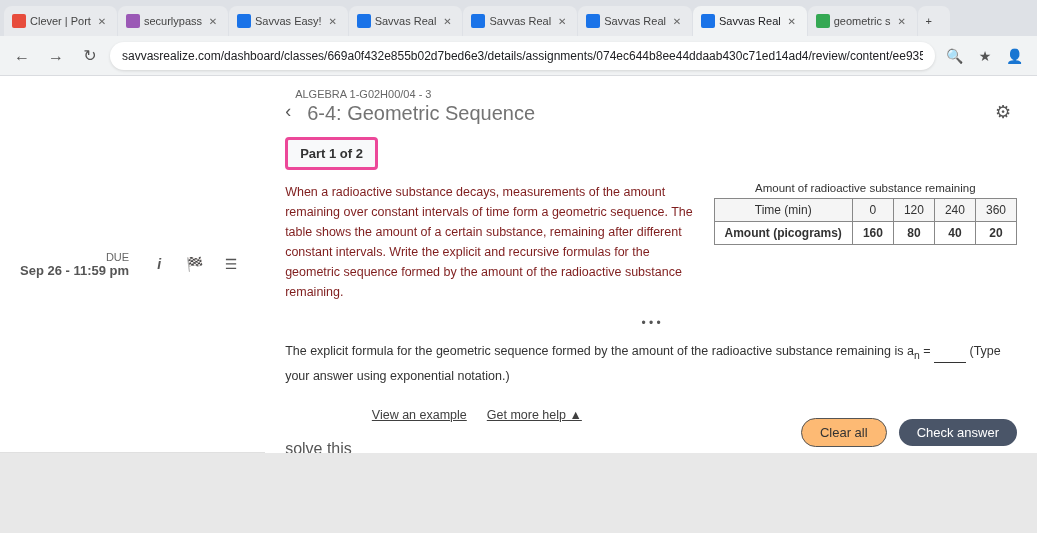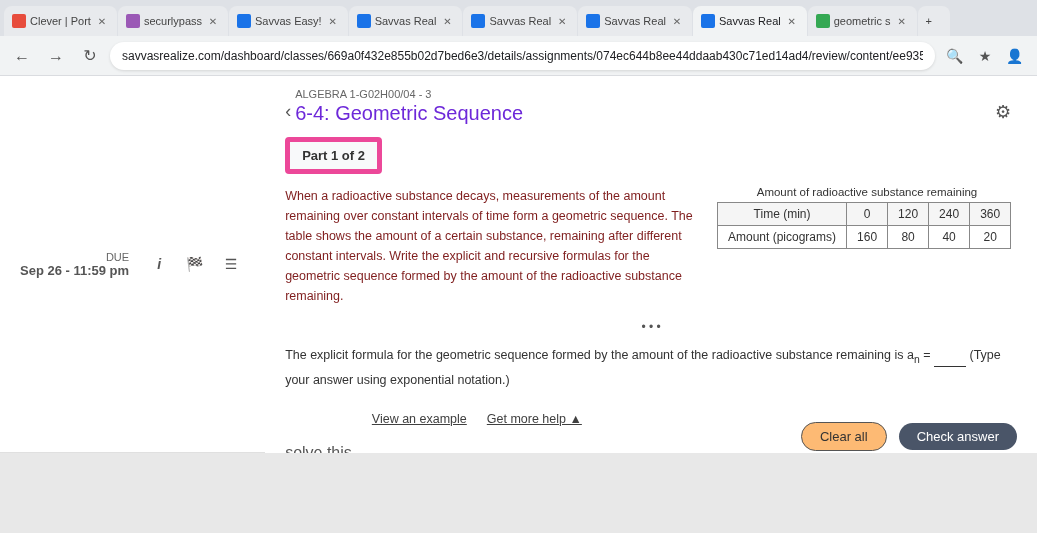--- a/index.html
+++ b/index.html
@@ -169,25 +169,26 @@
     }
 
     .breadcrumb-title {
       font-size: 11px;
       color: #666;
       margin-bottom: 2px;
     }
     .page-title {
       font-size: 20px;
       font-weight: 500;
-      color: #6d28d9;
+      color: #737373;
       display: flex;
       align-items: center;
       gap: 6px;
       margin-bottom: 10px;
+      margin-left: 12px;
     }
     .back-arrow {
       font-size: 18px;
       color: #555;
       cursor: pointer;
     }
     .settings-icon {
       margin-left: auto;
       width: 28px;
       height: 28px;
@@ -195,21 +196,21 @@
       align-items: center;
       justify-content: center;
       color: #555;
       cursor: pointer;
       font-size: 18px;
     }
 
     
     .part-label {
       background: #f8f9fa;
-      border: 5px solid #ec4899;
+      border: 3px solid #ec4899;
       border-radius: 4px;
       padding: 6px 12px;
       font-size: 13px;
       font-weight: bold;
       color: #333;
       display: inline-block;
       margin-bottom: 12px;
     }
 
     
@@ -240,20 +241,21 @@
     .data-table {
       border-collapse: collapse;
       font-size: 12px;
       border: 1px solid #888;
     }
     .data-table th, .data-table td {
       border: 1px solid #888;
       padding: 4px 10px;
       text-align: center;
       color: #333;
+      font-weight: bold;
     }
     .data-table th {
       background: #f5f5f5;
       font-weight: normal;
     }
 
     
     .more-dots {
       text-align: center;
       color: #555;

